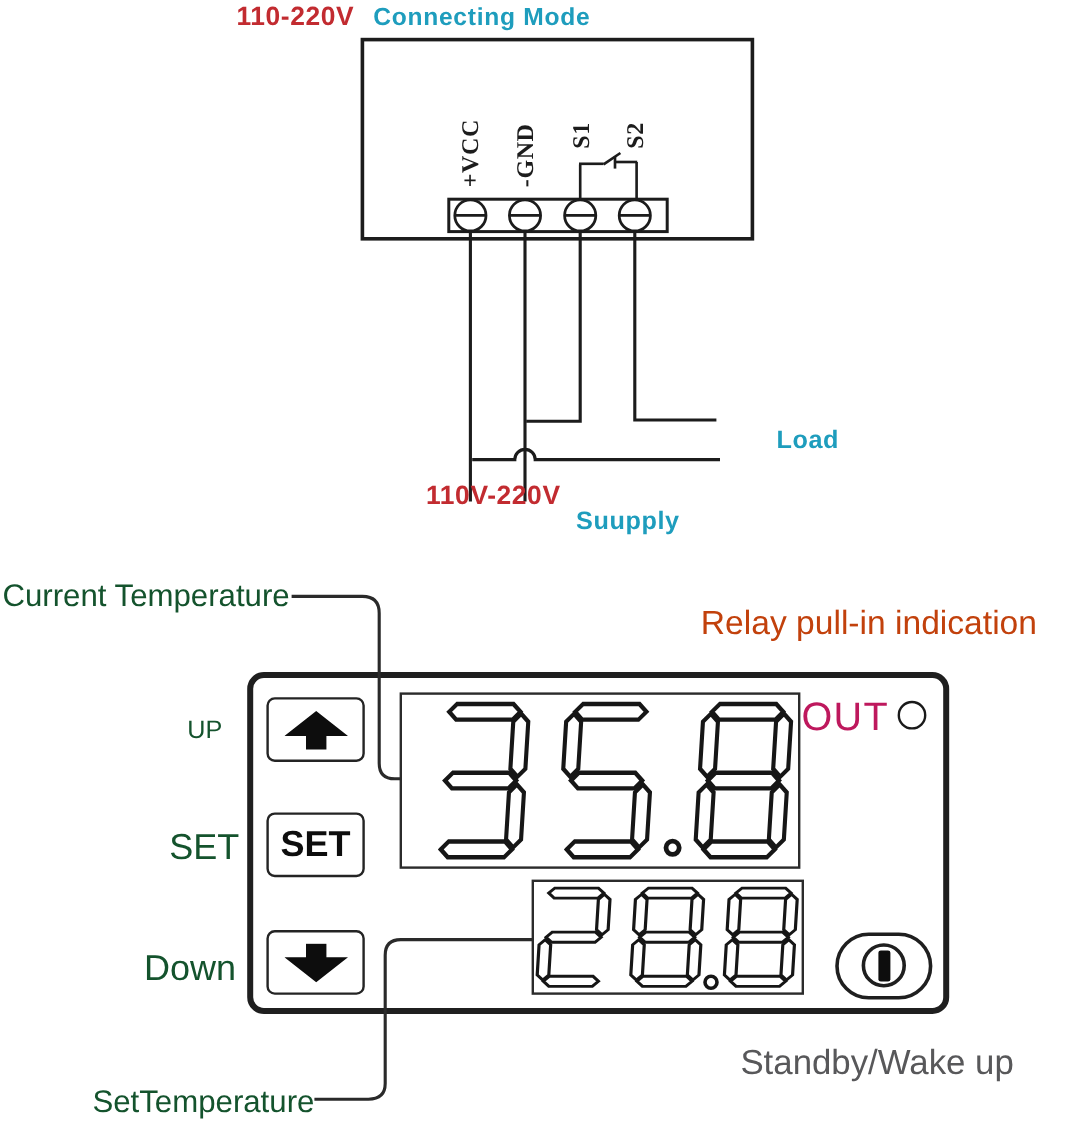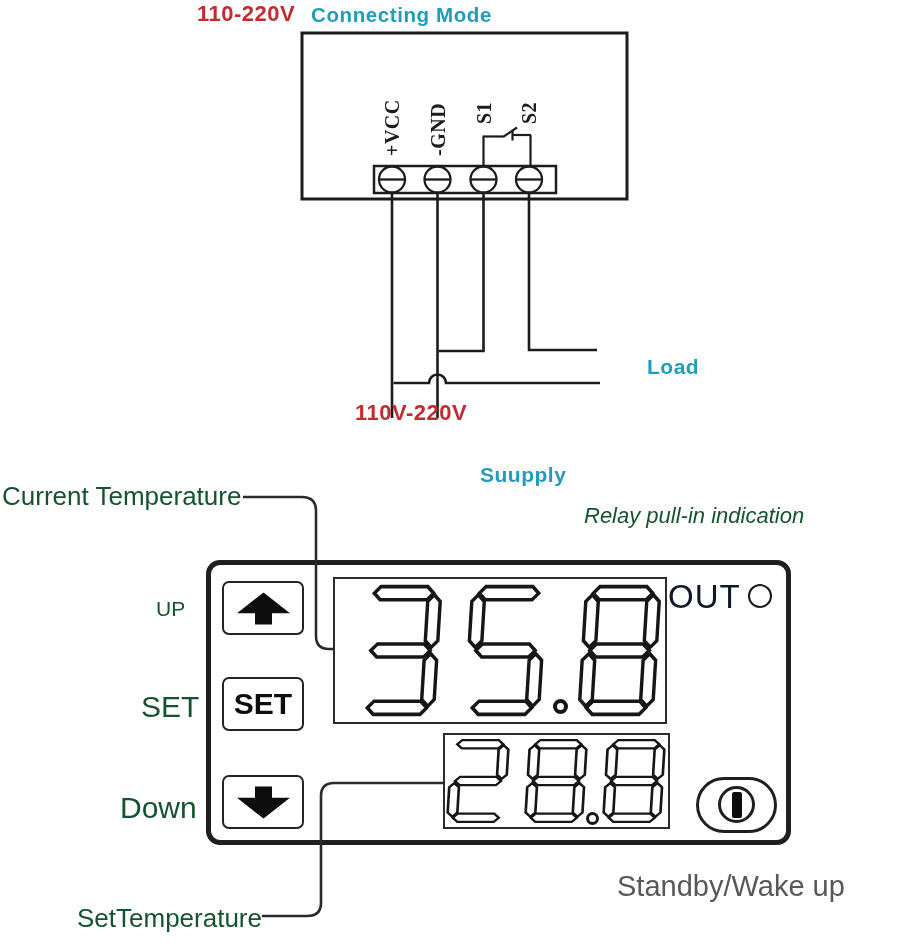--- a/index.html
+++ b/index.html
@@ -64,24 +64,24 @@
     <g font-size="20" font-weight="600" letter-spacing="0.5">
       <text transform="translate(398.5,156) rotate(-90)">+VCC</text>
       <text transform="translate(444.5,156) rotate(-90)">-GND</text>
       <text transform="translate(490.5,124) rotate(-90)">S1</text>
       <text transform="translate(535.5,124) rotate(-90)">S2</text>
     </g>
   </svg>
 
   <div class="abs teal-t" style="left:629px;top:355px;font-size:21px;letter-spacing:.5px;margin-left:18px;">Load</div>
   <div class="abs red-t" style="left:355px;top:400px;font-size:22px;letter-spacing:.5px;">110V-220V</div>
-  <div class="abs teal-t" style="left:480px;top:423px;font-size:21px;letter-spacing:.5px;margin-top:40px;">Suupply</div>
+  <div class="abs teal-t" style="left:480px;top:423px;font-size:21px;letter-spacing:.5px;">Suupply</div>
 
   <div class="lbl gray-t" style="left:2px;top:481px;font-size:26px;">Current Temperature</div>
-  <div class="lbl gray-t" style="left:584px;top:503px;font-size:22px;color:#14532d;font-style:italic;">Relay pull-in indication</div>
+  <div class="lbl gray-t" style="left:584px;top:503px;font-size:28px;color:#c2410c;">Relay pull-in indication</div>
 
   <div class="panel"></div>
 
   <div class="lbl gray-t" style="left:156px;top:597px;font-size:21px;">UP</div>
   <div class="lbl gray-t" style="left:141px;top:690px;font-size:30px;">SET</div>
   <div class="lbl gray-t" style="left:120px;top:791px;font-size:30px;">Down</div>
 
   <div class="btn" style="left:222px;top:581px;">
     <svg width="53" height="33" viewBox="0 0 56 34">
       <polygon points="0,22 28,0 56,22 37,22 37,34 19,34 19,22" fill="#0d0d0d"></polygon>
@@ -121,21 +121,21 @@
         <polygon points="43.5,6 47.5,10 47.5,34 43.5,38 39.5,34 39.5,10" fill="#ffffff" stroke="#161616" stroke-width="2.2" stroke-linejoin="miter"></polygon>
         <polygon points="43.5,42 47.5,46 47.5,70 43.5,74 39.5,70 39.5,46" fill="#ffffff" stroke="#161616" stroke-width="2.2" stroke-linejoin="miter"></polygon>
         <polygon points="5,75 9,71 39,71 43,75 39,79 9,79" fill="#ffffff" stroke="#161616" stroke-width="2.2" stroke-linejoin="miter"></polygon>
         <polygon points="4.5,42 8.5,46 8.5,70 4.5,74 0.5,70 0.5,46" fill="#ffffff" stroke="#161616" stroke-width="2.2" stroke-linejoin="miter"></polygon>
         <polygon points="4.5,6 8.5,10 8.5,34 4.5,38 0.5,34 0.5,10" fill="#ffffff" stroke="#161616" stroke-width="2.2" stroke-linejoin="miter"></polygon>
         <polygon points="5,40 9,36 39,36 43,40 39,44 9,44" fill="#ffffff" stroke="#161616" stroke-width="2.2" stroke-linejoin="miter"></polygon>
       </svg>
     </div>
   <div class="dp" style="left:553px;top:699px;width:15px;height:15px;border:4px solid #161616;"></div>
 
-  <div class="lbl" style="left:668px;top:580px;font-size:33px;color:#0f172a;letter-spacing:1px;line-height:1;">OUT</div>
+  <div class="lbl" style="left:668px;top:580px;font-size:33px;color:#be185d;letter-spacing:1px;line-height:1;">OUT</div>
   <div class="abs" style="left:748px;top:584px;width:24px;height:24px;border:2.5px solid #1a1a1a;border-radius:50%;box-sizing:border-box;"></div>
 
   <div class="bezel" style="left:443px;top:733px;width:227px;height:96px;"></div>
   <div class="dig" style="left:449px;top:739px;width:58px;height:84px;">
       <svg viewBox="0 0 48 80" preserveAspectRatio="none" style="width: 100%; height: 100%; display: block; overflow: visible;">
         <polygon points="5,5 9,1 39,1 43,5 39,9 9,9" fill="#ffffff" stroke="#161616" stroke-width="2.2" stroke-linejoin="miter"></polygon>
         <polygon points="43.5,6 47.5,10 47.5,34 43.5,38 39.5,34 39.5,10" fill="#ffffff" stroke="#161616" stroke-width="2.2" stroke-linejoin="miter"></polygon>
         <polygon points="5,40 9,36 39,36 43,40 39,44 9,44" fill="#ffffff" stroke="#161616" stroke-width="2.2" stroke-linejoin="miter"></polygon>
         <polygon points="4.5,42 8.5,46 8.5,70 4.5,74 0.5,70 0.5,46" fill="#ffffff" stroke="#161616" stroke-width="2.2" stroke-linejoin="miter"></polygon>
         <polygon points="5,75 9,71 39,71 43,75 39,79 9,79" fill="#ffffff" stroke="#161616" stroke-width="2.2" stroke-linejoin="miter"></polygon>

